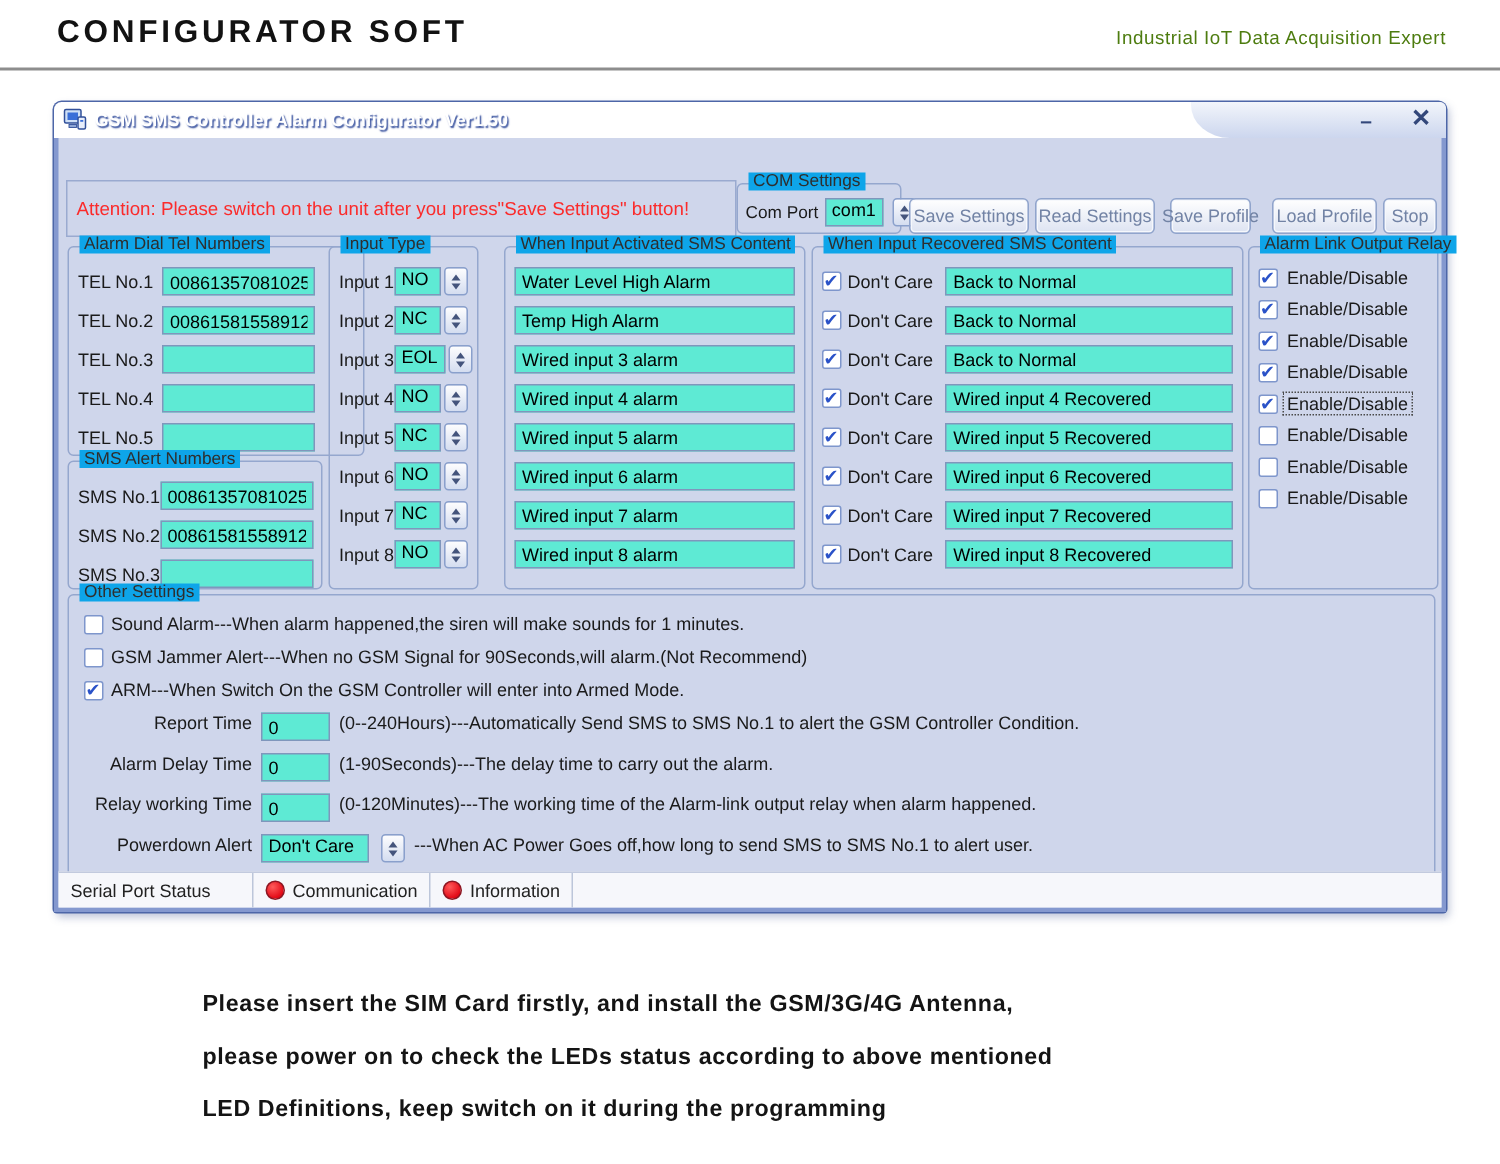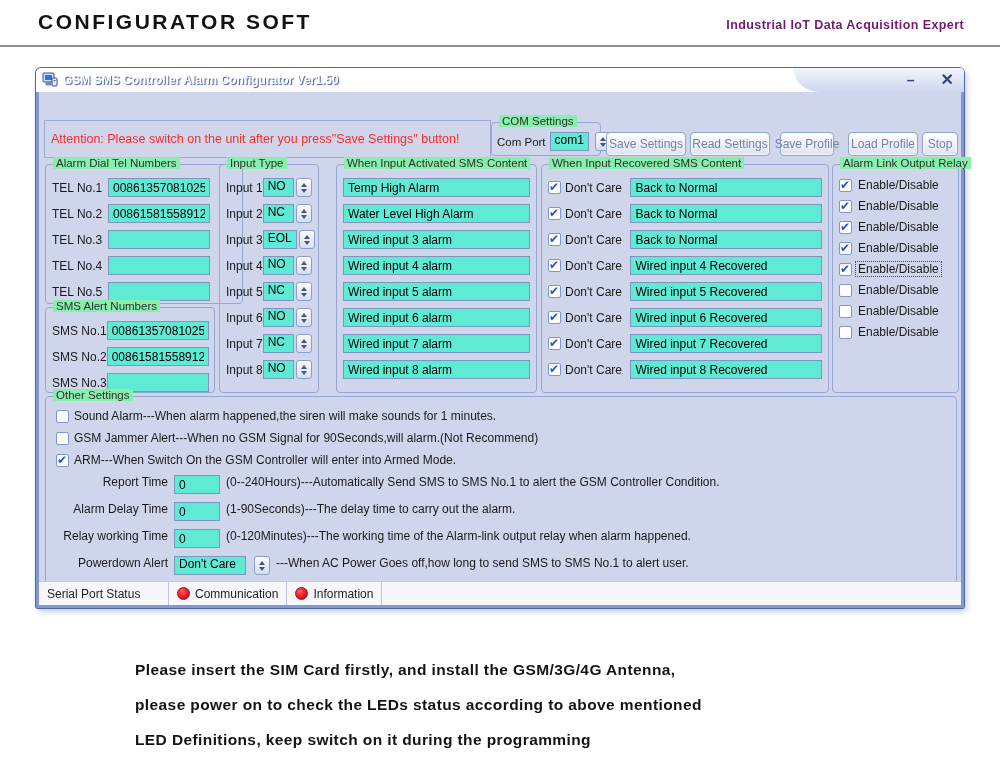--- a/index.html
+++ b/index.html
@@ -3,22 +3,22 @@
 <meta charset="utf-8">
 <style>
   * { margin:0; padding:0; box-sizing:border-box; }
   html,body { width:1000px; height:776px; background:#ffffff; overflow:hidden;
               font-family:"Liberation Sans", sans-serif; }
   body { position:relative; }
 
   
   .page-title { position:absolute; left:38px; top:10px; font-size:21px; font-weight:bold;
                 letter-spacing:2.5px; color:#121212; }
-  .page-tagline { position:absolute; right:36px; top:18px; font-size:12.5px; font-weight:bold;
-                  letter-spacing:.4px; color:#701a75; }
+  .page-tagline { position:absolute; right:36px; top:18px; font-size:12.5px; font-weight:normal;
+                  letter-spacing:.4px; color:#4d7c0f; }
   .page-rule { position:absolute; left:0; top:45px; width:1000px; height:2px; background:#8d8d8d; }
 
   
   .window { position:absolute; left:36px; top:68px; width:928px; height:540px;
             border-radius:5px 5px 2px 2px;
             box-shadow:0 0 0 1px #4d66a8, 2px 3px 6px rgba(60,80,140,.35); }
   .titlebar { height:24px; border-radius:4px 4px 0 0; position:relative; overflow:hidden;
               background:linear-gradient(180deg,#a5b6e4 0%,#7b92d2 55%,#63349 55%,#6a82c4 100%);
               display:flex; align-items:center; padding:0 6px; }
   .titlebar-swoosh { position:absolute; right:0; top:0; width:170px; height:24px;
@@ -29,21 +29,21 @@
                 text-shadow:1px 1px 1px #3c55a0; }
   .win-btns { position:absolute; right:10px; top:0; height:24px; display:flex; gap:26px;
               align-items:center; z-index:3; }
   .win-btn { color:#33477a; font-weight:bold; font-size:14px; line-height:24px; cursor:default; }
   .client { background:#cfd6eb; height:516px; position:relative;
             border-left:3px solid #8498cf; border-right:3px solid #8498cf;
             border-bottom:3px solid #8498cf; }
 
   
   .group { position:absolute; border:1px solid #95a7ce; border-radius:4px; }
-  .group-label { position:absolute; top:-8px; left:7px; background:#86efac; padding:0 3px;
+  .group-label { position:absolute; top:-8px; left:7px; background:#0ea5e9; padding:0 3px;
                  font-size:11.5px; color:#2e2e2e; white-space:nowrap; }
   .tfield { background:#5eead4; border:1px solid #7f96bc; height:19px; font-size:12px;
             padding:0 4px; color:#000; font-family:"Liberation Sans",sans-serif; }
   input.tfield { outline:none; }
   .stepper { width:16px; height:19px; border:1px solid #8aa0cc; border-radius:3px; flex:none;
              background:linear-gradient(180deg,#fdfdfe,#d4ddf0); display:flex; flex-direction:column;
              align-items:center; justify-content:center; gap:2px; margin-left:2px; }
   .stepper::before { content:""; border-left:3px solid transparent; border-right:3px solid transparent;
                      border-bottom:4px solid #44547c; }
   .stepper::after  { content:""; border-left:3px solid transparent; border-right:3px solid transparent;
@@ -240,24 +240,24 @@
             <div class="tfield">NO</div>
             <span class="stepper"></span>
           </div>
       </div>
     </div>
 
     <div class="group g-act">
       <span class="group-label">When Input Activated SMS Content</span>
       <div class="rows">
         <div class="row">
+            <input class="tfield" value="Water Level High Alarm" style="">
+          </div>
+        <div class="row">
             <input class="tfield" value="Temp High Alarm" style="">
-          </div>
-        <div class="row">
-            <input class="tfield" value="Water Level High Alarm" style="">
           </div>
         <div class="row">
             <input class="tfield" value="Wired input 3 alarm" style="">
           </div>
         <div class="row">
             <input class="tfield" value="Wired input 4 alarm" style="">
           </div>
         <div class="row">
             <input class="tfield" value="Wired input 5 alarm" style="">
           </div>

